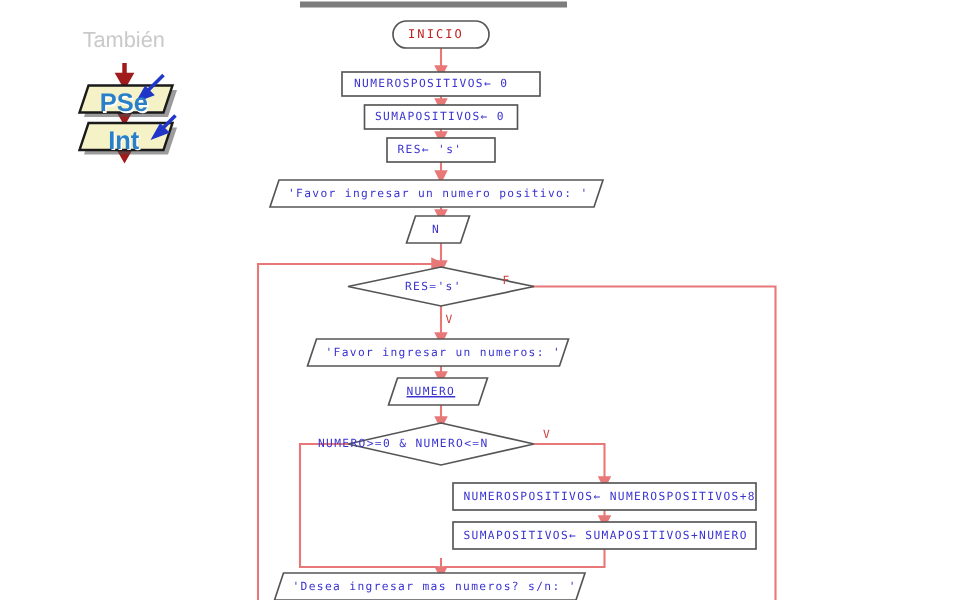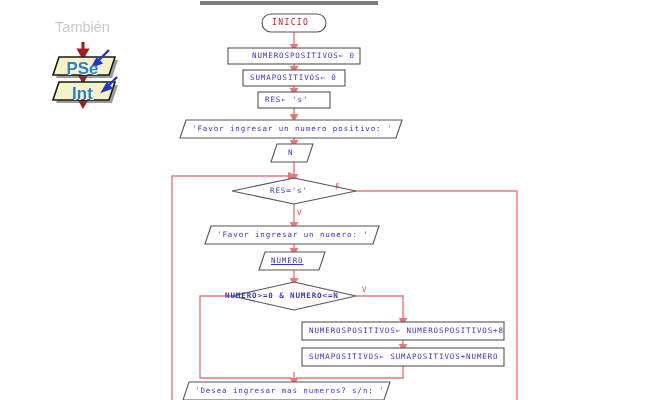--- a/index.html
+++ b/index.html
@@ -146,37 +146,37 @@
       <rect x="302" y="322" width="202" height="18"></rect>
 
       <rect x="302" y="348" width="202" height="18"></rect>
 
       <polygon points="189,382 390,382 384,400 183,400"></polygon>
     </g>
   </svg>
 
   <div class="node-text start" style="left:272px;top:19px;">INICIO</div>
 
-  <div class="node-text" style="left:252px;top:52px;">NUMEROSPOSITIVOS← 0</div>
+  <div class="node-text" style="left:236px;top:52px;">NUMEROSPOSITIVOS← 0</div>
 
   <div class="node-text" style="left:250px;top:74px;">SUMAPOSITIVOS← 0</div>
 
   <div class="node-text" style="left:265px;top:96px;">RES← 's'</div>
 
   <div class="node-text" style="left:192px;top:125px;">'Favor ingresar un numero positivo: '</div>
 
   <div class="node-text" style="left:288px;top:149px;">N</div>
 
   <div class="node-text" style="left:270px;top:187px;">RES='s'</div>
 
-  <div class="node-text" style="left:217px;top:231px;">'Favor ingresar un numero: '</div>
+  <div class="node-text" style="left:217px;top:231px;">'Favor ingresar un numeros: '</div>
 
   <div class="node-text" style="left:271px;top:257px;text-decoration:underline;">NUMERO</div>
 
-  <div class="node-text" style="left:225px;top:292px;font-weight:bold;">NUMERO&gt;=0 &amp; NUMERO&lt;=N</div>
+  <div class="node-text" style="left:212px;top:292px;">NUMERO&gt;=0 &amp; NUMERO&lt;=N</div>
 
   <div class="node-text" style="left:309px;top:327px;">NUMEROSPOSITIVOS← NUMEROSPOSITIVOS+8</div>
 
   <div class="node-text" style="left:309px;top:353px;">SUMAPOSITIVOS← SUMAPOSITIVOS+NUMERO</div>
 
   <div class="node-text" style="left:195px;top:387px;">'Desea ingresar mas numeros? s/n: '</div>
 
   <div class="branch-label" style="left:335px;top:182px;">F</div>
 
   <div class="branch-label" style="left:297px;top:208px;">V</div>

